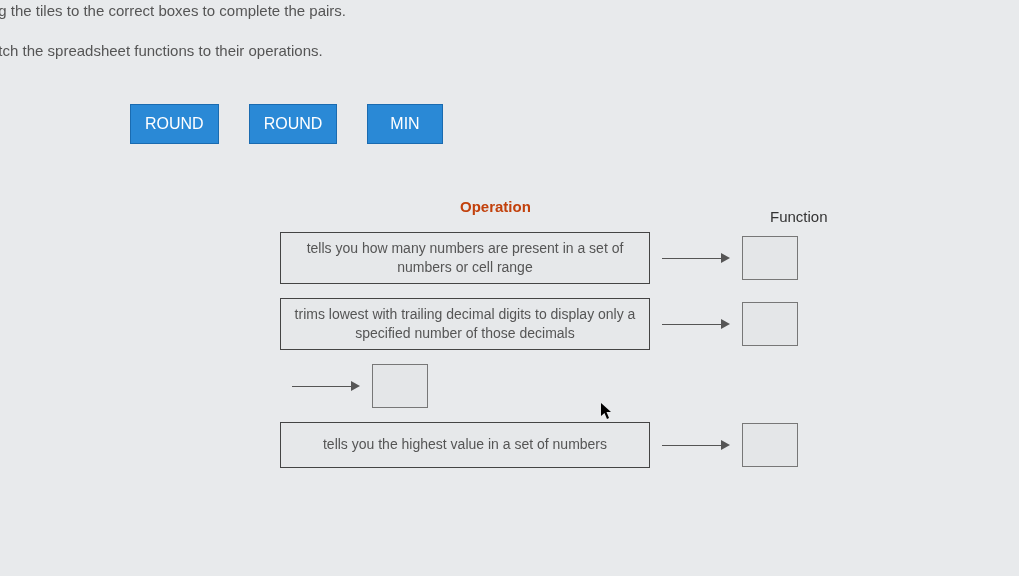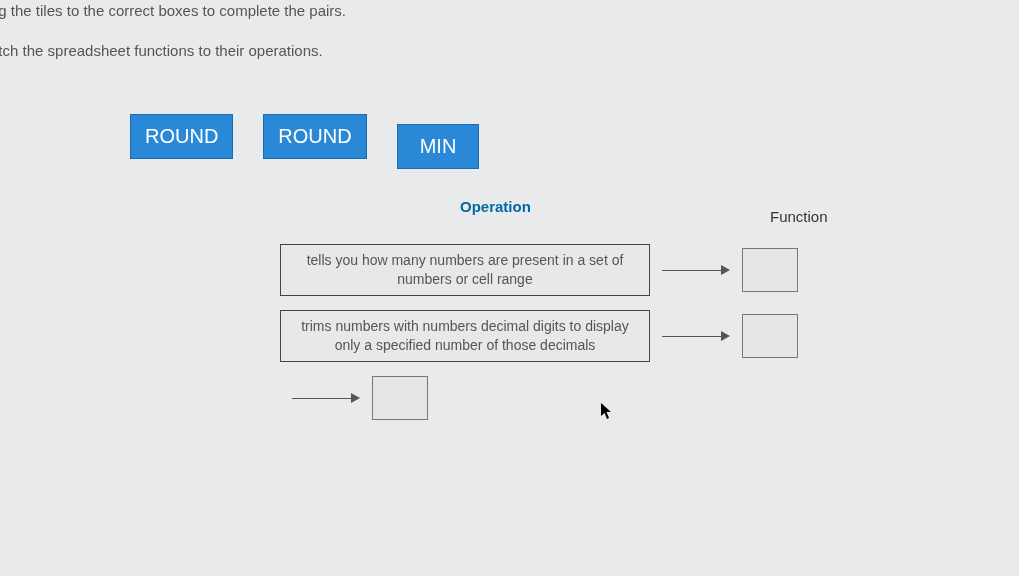--- a/index.html
+++ b/index.html
@@ -30,56 +30,55 @@
     position: absolute;
     top: 104px;
     left: 130px;
     display: flex;
     gap: 30px;
     align-items: center;
   }
   .tile {
     background: #2a89d6;
     color: #fff;
-    font-size: 20px;
+    font-size: 16px;
     font-weight: 500;
     padding: 10px 14px;
     border: 1px solid #1a6bb0;
     cursor: grab;
     user-select: none;
     min-width: 60px;
     text-align: center;
   }
-  .tile.wide { padding: 10px 22px; margin-top: 20px; }
+  .tile.wide { padding: 10px 22px; }
   .headers {
     position: absolute;
     top: 198px;
     left: 0;
     width: 100%;
   }
   .header-operation {
     position: absolute;
     left: 460px;
     font-weight: bold;
     font-size: 15px;
-    color: #0369a1;
+    color: #c2410c;
   }
   .header-function {
     position: absolute;
     left: 770px;
     top: 10px;
     font-weight: normal;
     font-size: 15px;
     color: #333;
   }
   .pairs {
     position: absolute;
     top: 232px;
     left: 280px;
-    margin-top: 12px;
   }
   .pair-row {
     display: flex;
     align-items: center;
     margin-bottom: 14px;
   }
   .op-box {
     width: 370px;
     min-height: 46px;
     border: 1px solid #444;
@@ -153,36 +152,44 @@
   <div class="pair-row">
     <div class="op-box">tells you how many numbers are present in a set of numbers or cell range</div>
     <div class="arrow">
       <div class="arrow-line"></div>
         <div class="arrow-head"></div>
     </div>
     <div class="drop-box"></div>
   </div>
 
   <div class="pair-row">
-    <div class="op-box">trims numbers with numbers decimal digits to display only a specified number of those decimals</div>
+    <div class="op-box">trims lowest with trailing decimal digits to display only a specified number of those decimals</div>
     <div class="arrow">
       <div class="arrow-line"></div>
         <div class="arrow-head"></div>
     </div>
     <div class="drop-box"></div>
   </div>
 
   <div class="pair-row">
     <div class="arrow">
       <div class="arrow-line"></div>
         <div class="arrow-head"></div>
     </div>
     <div class="drop-box"></div>
   </div>
 
+  <div class="pair-row">
+    <div class="op-box">tells you the highest value in a set of numbers</div>
+    <div class="arrow">
+      <div class="arrow-line"></div>
+        <div class="arrow-head"></div>
+    </div>
+    <div class="drop-box"></div>
+  </div>
 
 </div>
 
 <div class="cursor">
   <svg width="14" height="18" viewBox="0 0 14 18">
     <path d="M1 1 L1 14 L4.5 11 L7 17 L9 16 L6.5 10 L11 10 Z" fill="#000"></path>
   </svg>
 </div>
 
 </body></html>

